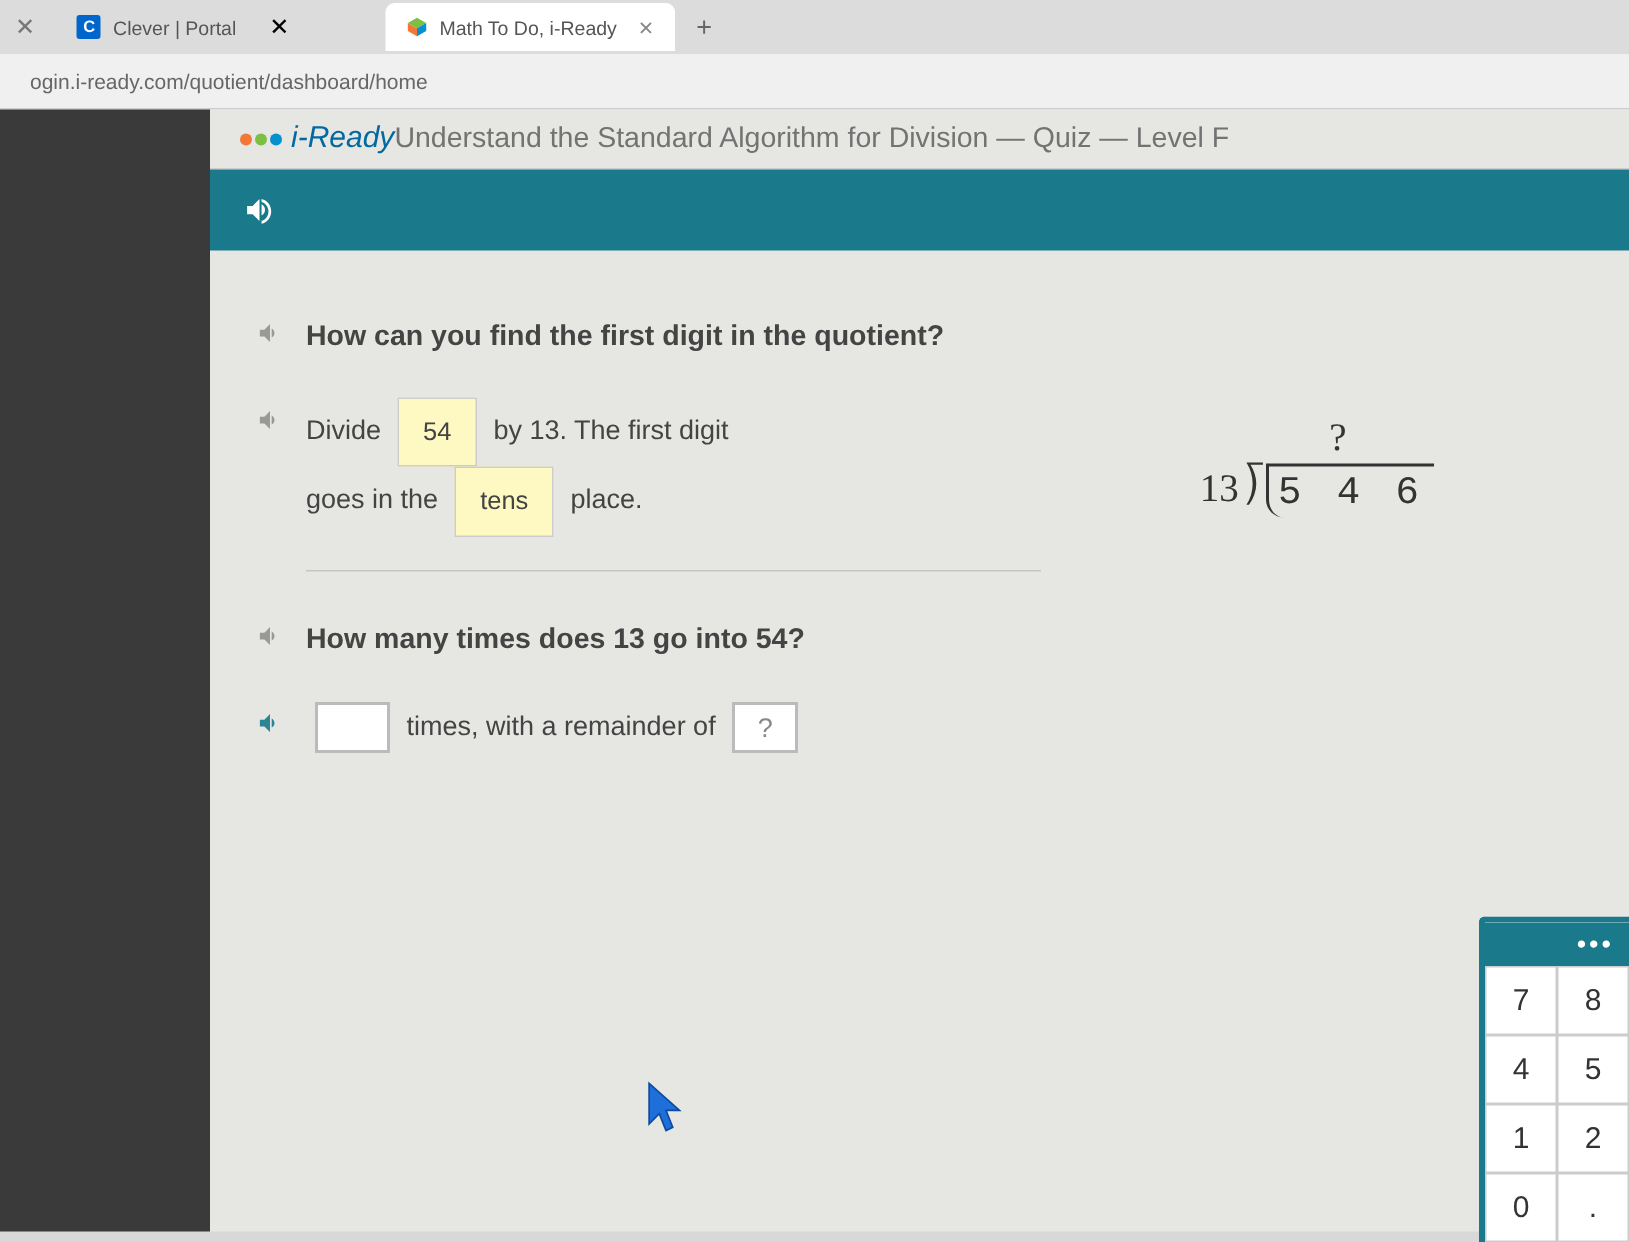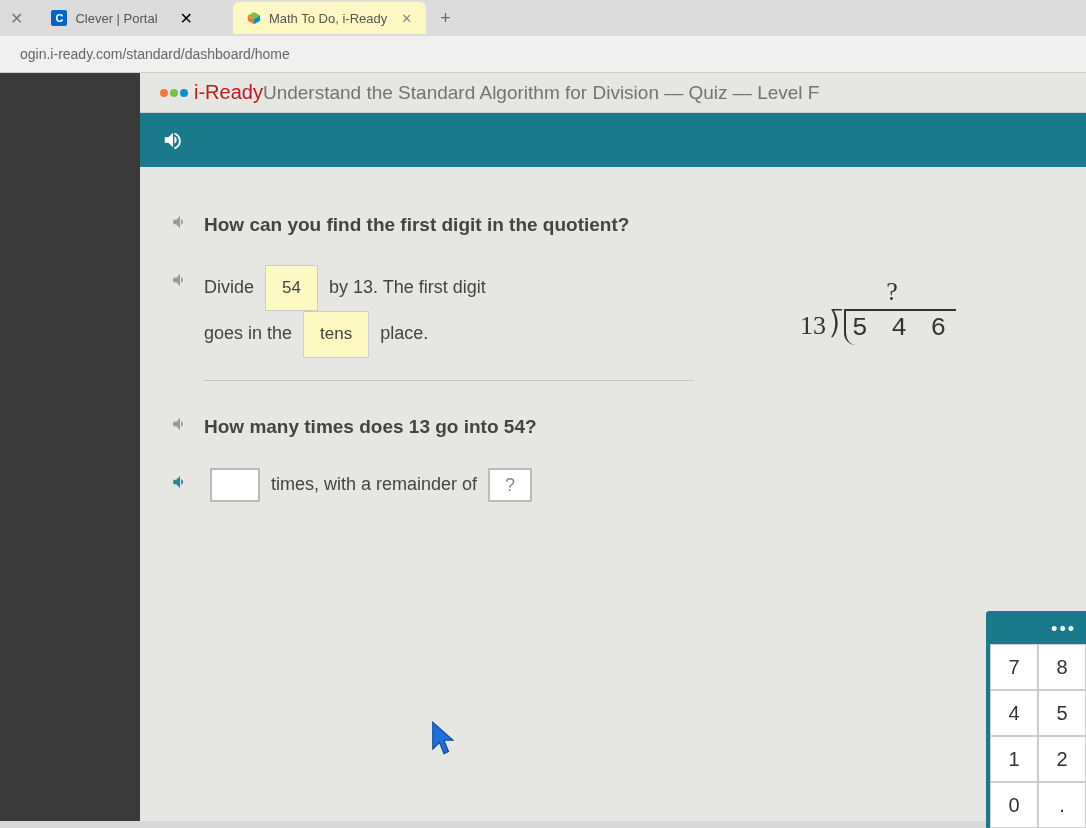--- a/index.html
+++ b/index.html
@@ -27,21 +27,22 @@
       align-items: center;
       padding: 6px 14px;
       margin-right: 4px;
       font-size: 13px;
       color: #555;
       border-radius: 6px 6px 0 0;
       height: 32px;
       gap: 8px;
     }
     .tab.active {
-      background: #fef9c3;
+      background: #ffffff;
+      margin-left: 24px;
     }
     .tab .close-x {
       color: #888;
       font-size: 13px;
       margin-left: 6px;
     }
     .tab-icon-c {
       width: 16px; height: 16px;
       background: #0066cc;
       color: white;
@@ -84,25 +85,26 @@
     }
     .app-header {
       background: #e6e6e3;
       display: flex;
       align-items: center;
       padding: 8px 20px;
       border-bottom: 1px solid #ccc;
     }
     .iready-logo {
       font-size: 20px;
-      color: #b91c1c;
+      color: #0369a1;
       font-weight: 500;
       display: flex;
       align-items: center;
       gap: 4px;
+      font-style: italic;
     }
     .iready-logo .dots {
       display: inline-flex;
       gap: 2px;
       margin-right: 2px;
     }
     .iready-logo .dot {
       width: 8px; height: 8px;
       border-radius: 50%;
     }
@@ -274,21 +276,21 @@
             <polygon points="8,1 15,5 8,9 1,5" fill="#7bc043"></polygon>
             <polygon points="1,5 8,9 8,15 1,11" fill="#f37736"></polygon>
             <polygon points="15,5 15,11 8,15 8,9" fill="#0392cf"></polygon>
           </svg>
       </span>
       <span>Math To Do, i-Ready</span>
       <span class="close-x">✕</span>
     </div>
     <span class="plus-tab">+</span>
   </div>
-  <div class="url-bar">ogin.i-ready.com/standard/dashboard/home</div>
+  <div class="url-bar">ogin.i-ready.com/quotient/dashboard/home</div>
 </div>
 
 <div class="app-wrap">
   <div class="left-dark"></div>
   <div class="lesson-area">
 
     <div class="app-header">
       <span class="iready-logo">
         <span class="dots">
           <span class="dot" style="background:#f37736"></span>

